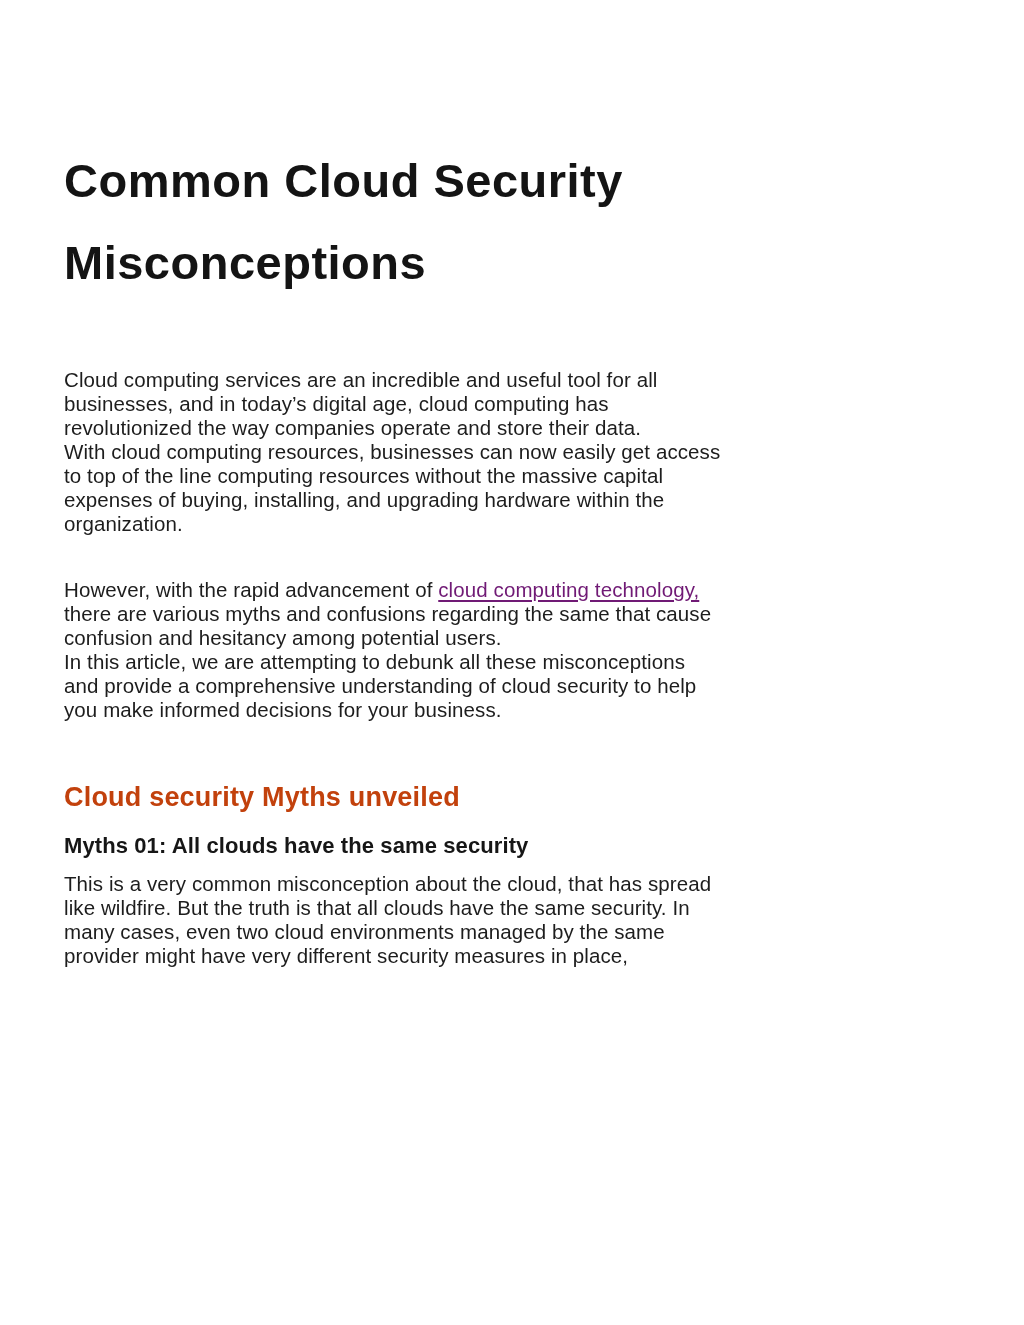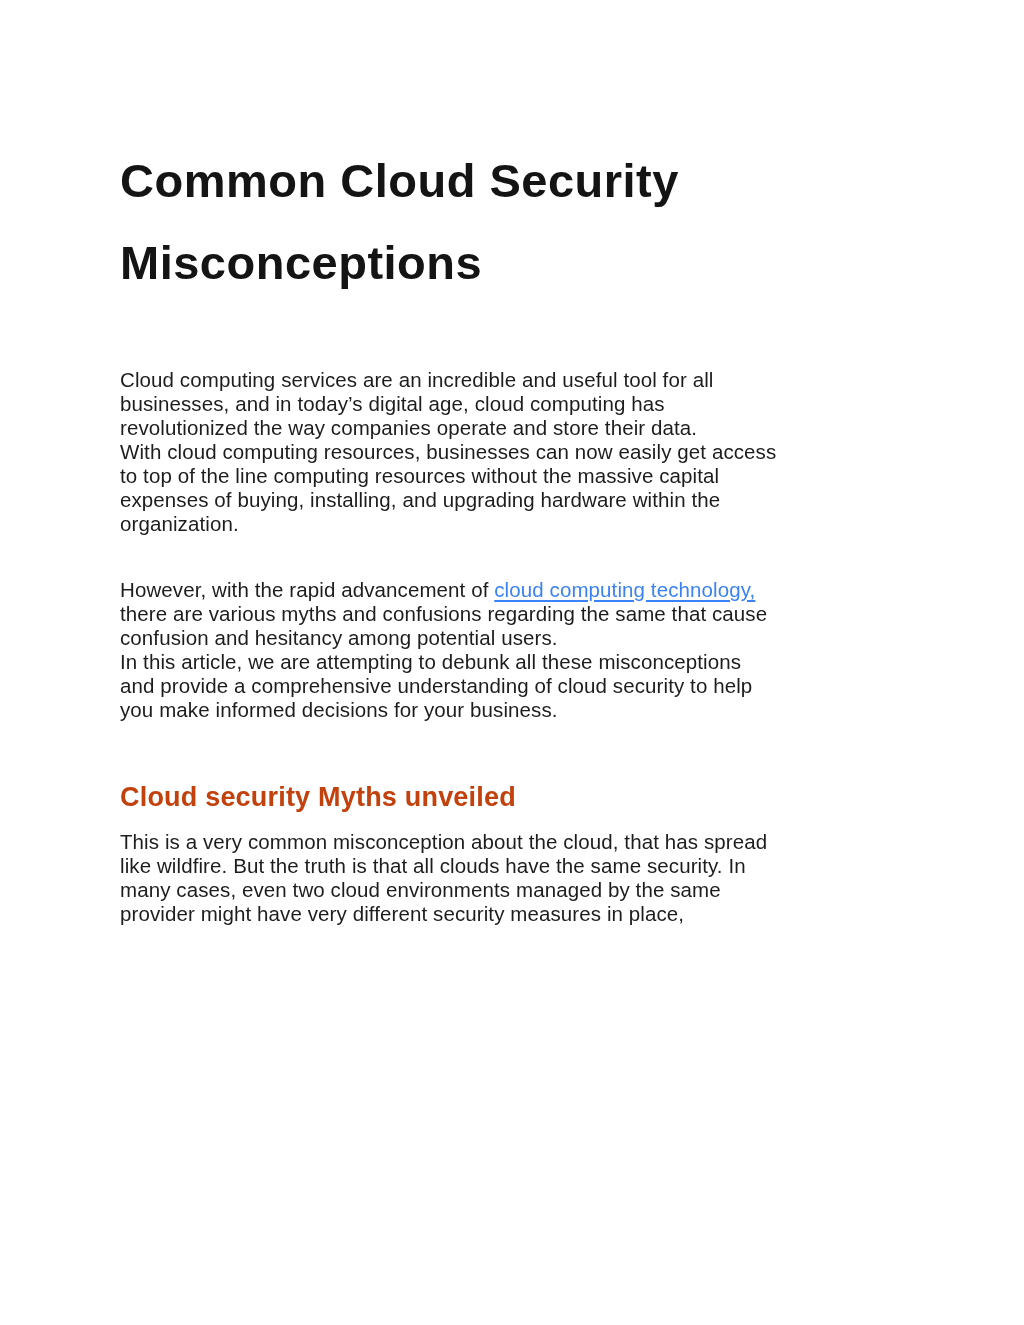--- a/index.html
+++ b/index.html
@@ -9,21 +9,21 @@
     background: #ffffff;
   }
   body {
     width: 1024px;
     height: 1325px;
     font-family: "Liberation Sans", "DejaVu Sans", sans-serif;
     color: #1b1b1b;
     overflow: hidden;
   }
   .doc {
-    padding: 140px 113px 0 120px;
+    padding: 140px 113px 0 64px;
     width: 1024px;
   }
   .doc-title {
     font-size: 47px;
     font-weight: 700;
     line-height: 82px;
     letter-spacing: 0.5px;
     color: #141414;
     margin: 0 0 64px 0;
     white-space: pre-line;
@@ -33,21 +33,21 @@
     line-height: 24px;
     letter-spacing: 0.1px;
     color: #1d1d1d;
     margin: 0 0 42px 0;
     white-space: pre-line;
   }
   .para.last {
     margin-bottom: 12px;
   }
   .doc-link {
-    color: #3b82f6;
+    color: #701a75;
     text-underline-offset: 3px;
     cursor: pointer;
     margin-top: 16px;
   }
   .section-heading {
     font-size: 27px;
     font-weight: 700;
     line-height: 34px;
     color: #c2410c;
     margin: 58px 0 16px 0;
@@ -80,19 +80,20 @@
 
   <p class="para"><span>However, with the rapid advancement of </span><a class="doc-link" href="#">cloud computing technology,</a><span>
 there are various myths and confusions regarding the same that cause
 confusion and hesitancy among potential users.
 In this article, we are attempting to debunk all these misconceptions
 and provide a comprehensive understanding of cloud security to help
 you make informed decisions for your business.</span></p>
 
   <h2 class="section-heading">Cloud security Myths unveiled</h2>
 
+  <h3 class="sub-heading">Myths 01: All clouds have the same security</h3>
 
   <p class="para last">This is a very common misconception about the cloud, that has spread
 like wildfire. But the truth is that all clouds have the same security. In
 many cases, even two cloud environments managed by the same
 provider might have very different security measures in place,</p>
 
 </main>
 
 </body></html>

